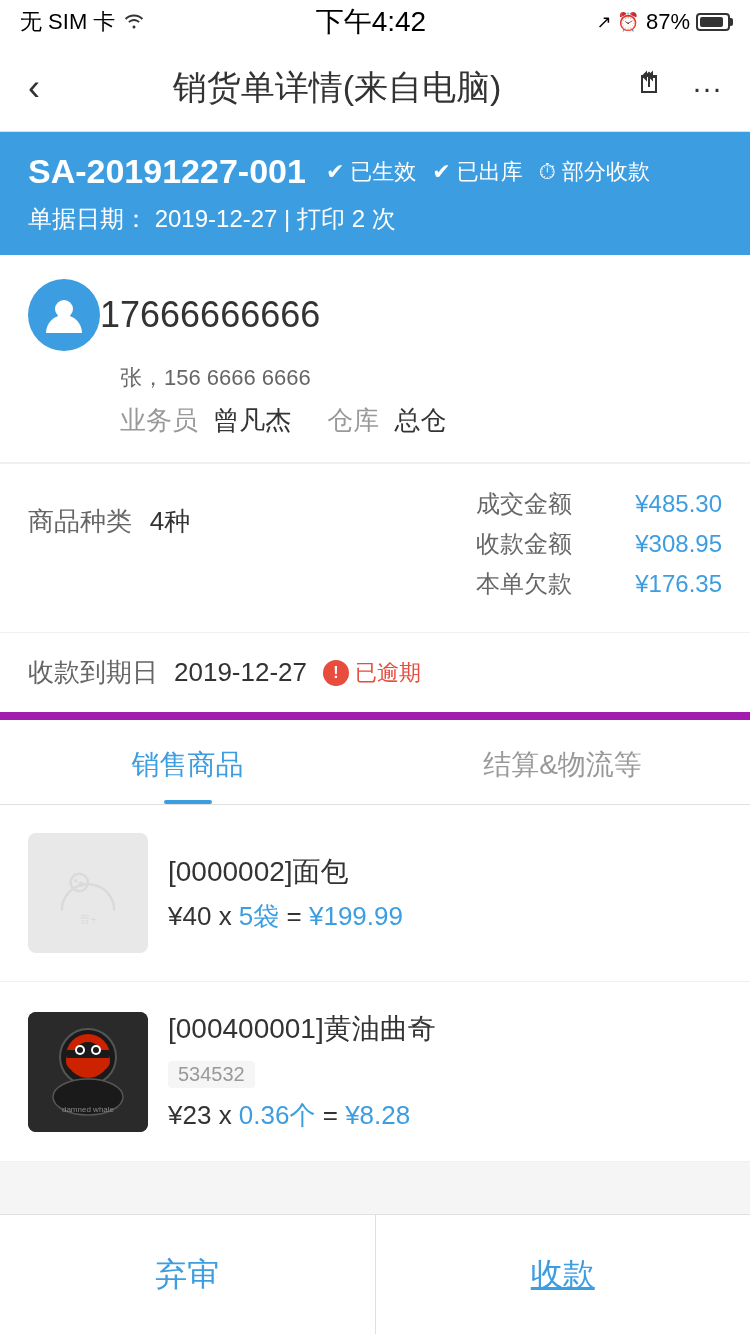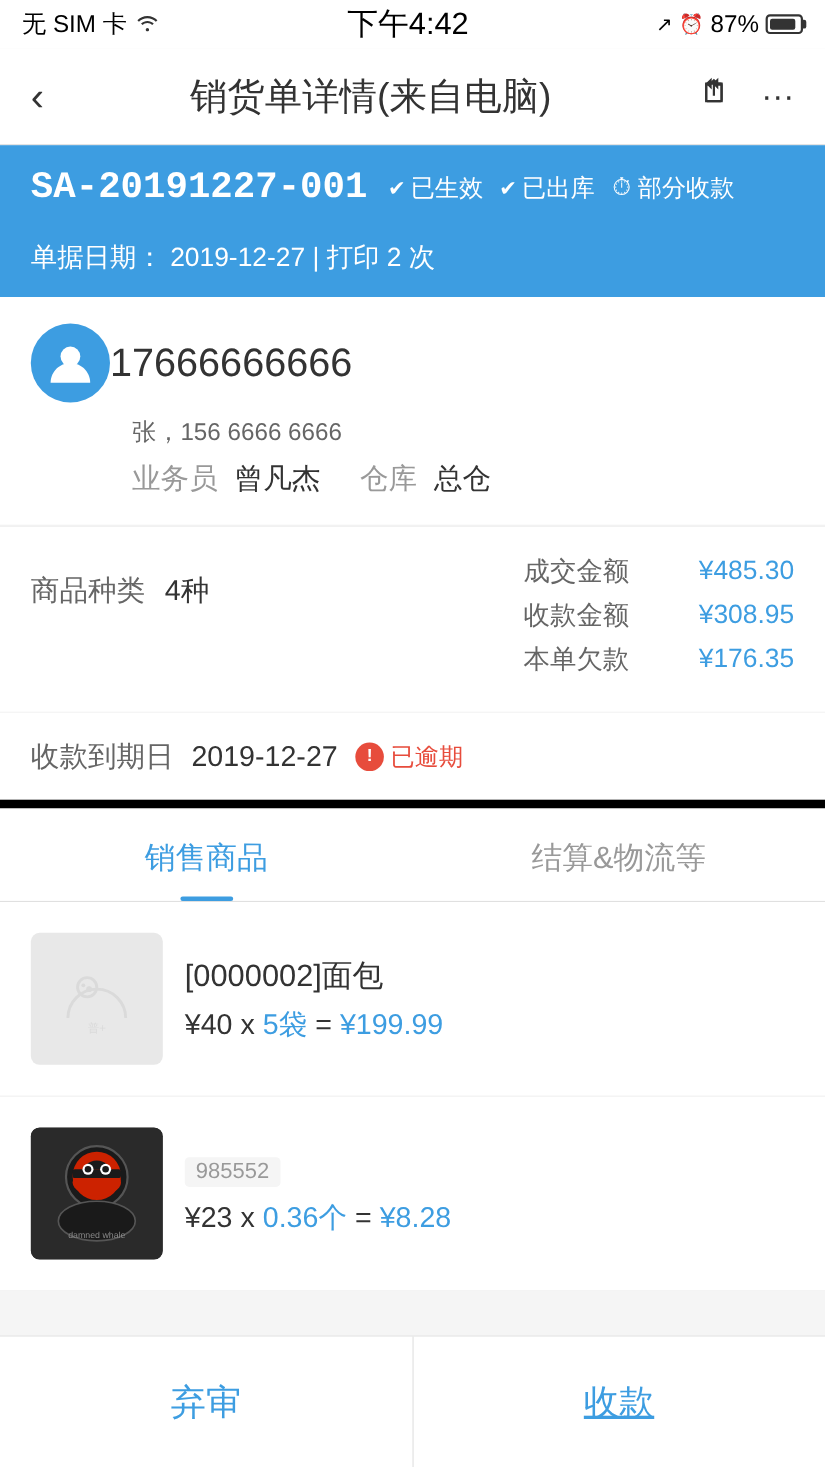--- a/index.html
+++ b/index.html
@@ -53,22 +53,21 @@
     .nav-actions { display: flex; align-items: center; gap: 28px; }
     .nav-action-icon { font-size: 30px; color: #333; cursor: pointer; }
 
     
     .header-banner {
       background: #3d9de1;
       padding: 20px 28px;
     }
     .header-banner-top {
       display: flex; align-items: center; gap: 20px;
-      margin-bottom: 28px;
-      font-family: Liberation Mono, monospace;
+      margin-bottom: 12px;
     }
     .order-number {
       font-size: 34px; font-weight: bold; color: #fff;
     }
     .status-tags { display: flex; align-items: center; gap: 16px; }
     .status-tag {
       display: flex; align-items: center; gap: 6px;
       font-size: 22px; color: #fff;
     }
     .header-banner-bottom { font-size: 24px; color: #fff; }
@@ -109,21 +108,21 @@
     .amount-type-label { font-size: 26px; color: #666; }
     .amount-count { font-size: 26px; color: #333; margin-left: 10px; }
     .amount-row { display: flex; justify-content: flex-end; gap: 20px; margin-bottom: 8px; align-items: center; }
     .amount-row-label { font-size: 24px; color: #666; }
     .amount-row-value { font-size: 24px; color: #3d9de1; min-width: 130px; text-align: right; }
 
     
     .due-section {
       background: #fff;
       padding: 22px 28px;
-      border-bottom: 8px solid #000000;
+      border-bottom: 8px solid #a21caf;
       display: flex; align-items: center; gap: 16px;
     }
     .due-label { font-size: 26px; color: #666; }
     .due-date { font-size: 26px; color: #333; }
     .overdue-badge {
       display: flex; align-items: center; gap: 6px;
       background: #fff;
       font-size: 22px; color: #e74c3c;
     }
     .overdue-icon {
@@ -365,22 +364,23 @@
         <rect x="38" y="38" width="44" height="8" fill="#1a1a1a" rx="2"></rect>
         <circle cx="52" cy="38" r="5" fill="#fff"></circle>
         <circle cx="68" cy="38" r="5" fill="#fff"></circle>
         <circle cx="52" cy="38" r="3" fill="#1a1a1a"></circle>
         <circle cx="68" cy="38" r="3" fill="#1a1a1a"></circle>
 
         <text x="60" y="100" text-anchor="middle" font-size="8" fill="#888" font-family="sans-serif">damned whale</text>
       </svg>
     </div>
     <div class="product-info">
+      <div class="product-name">[000400001]黄油曲奇</div>
       <div>
-        <span class="product-sku">985552</span>
+        <span class="product-sku">534532</span>
       </div>
       <div class="product-price">
         <span>¥23</span>
         <span> x </span>
         <span class="price-qty">0.36个</span>
         <span> = </span>
         <span class="price-total">¥8.28</span>
       </div>
     </div>
   </div>

